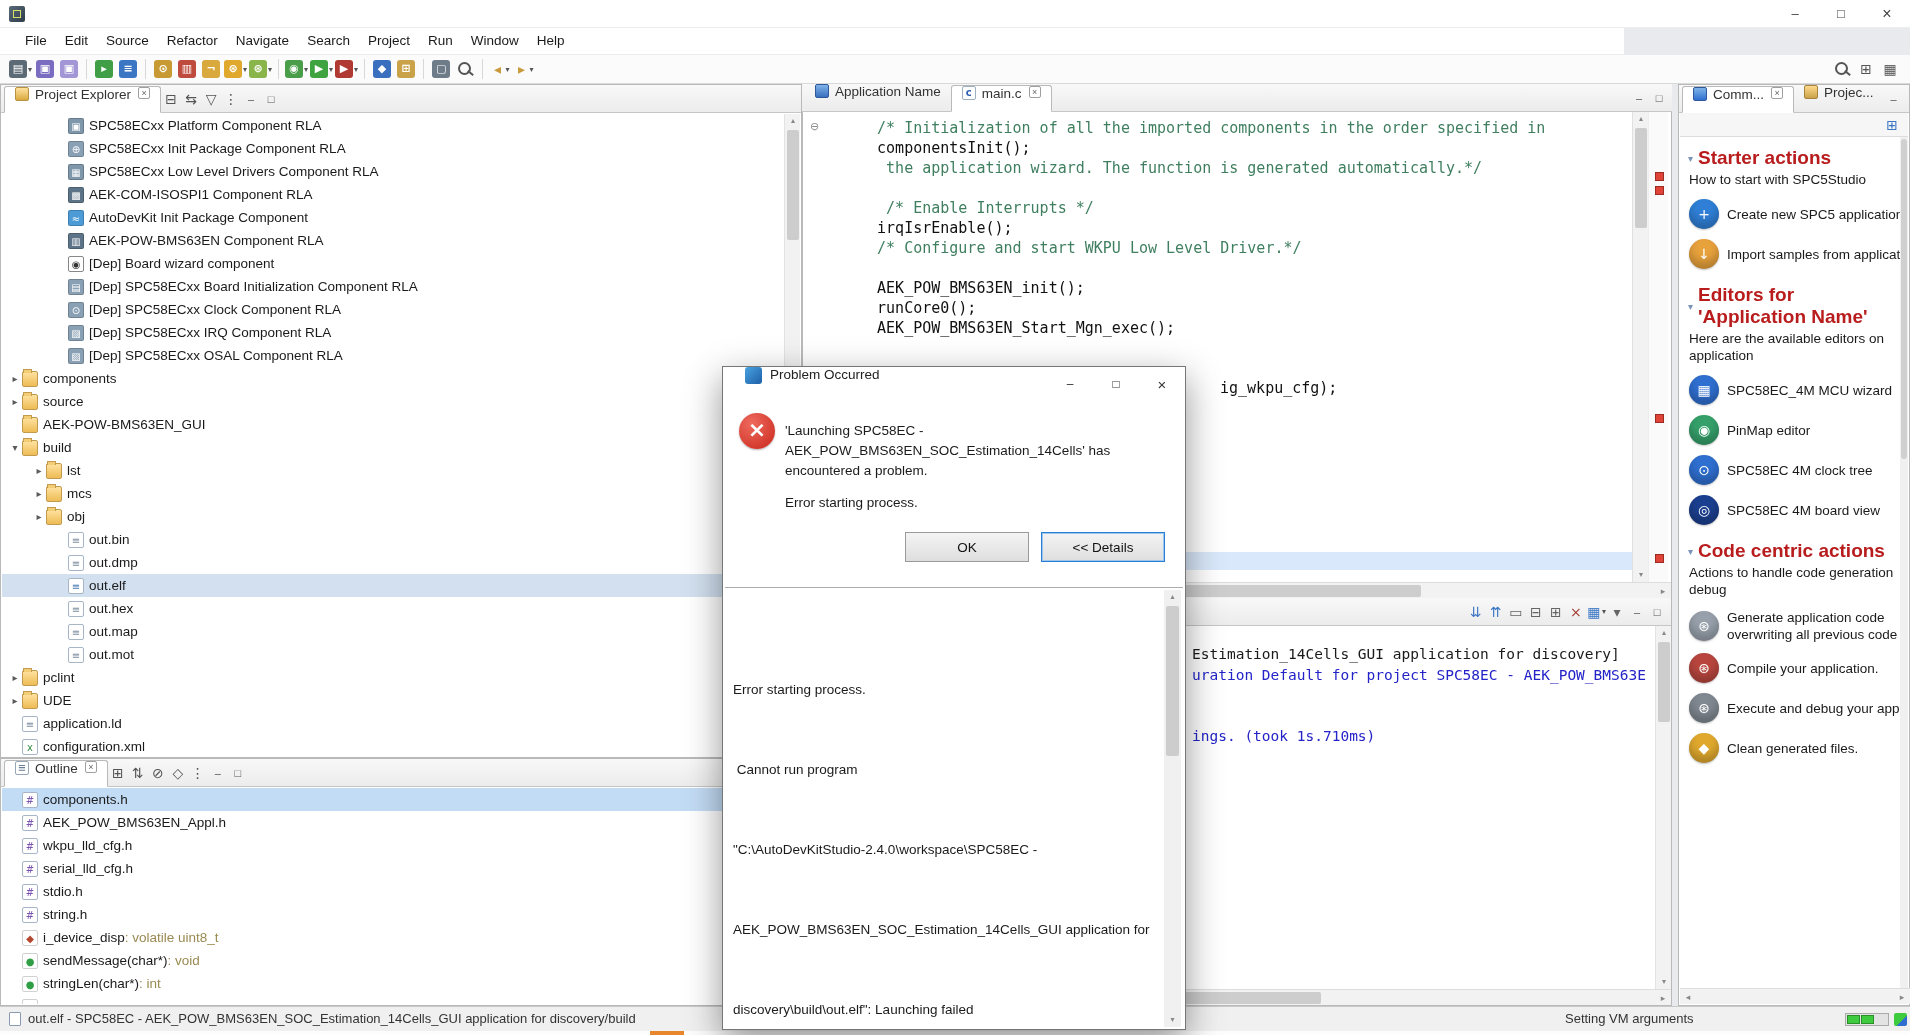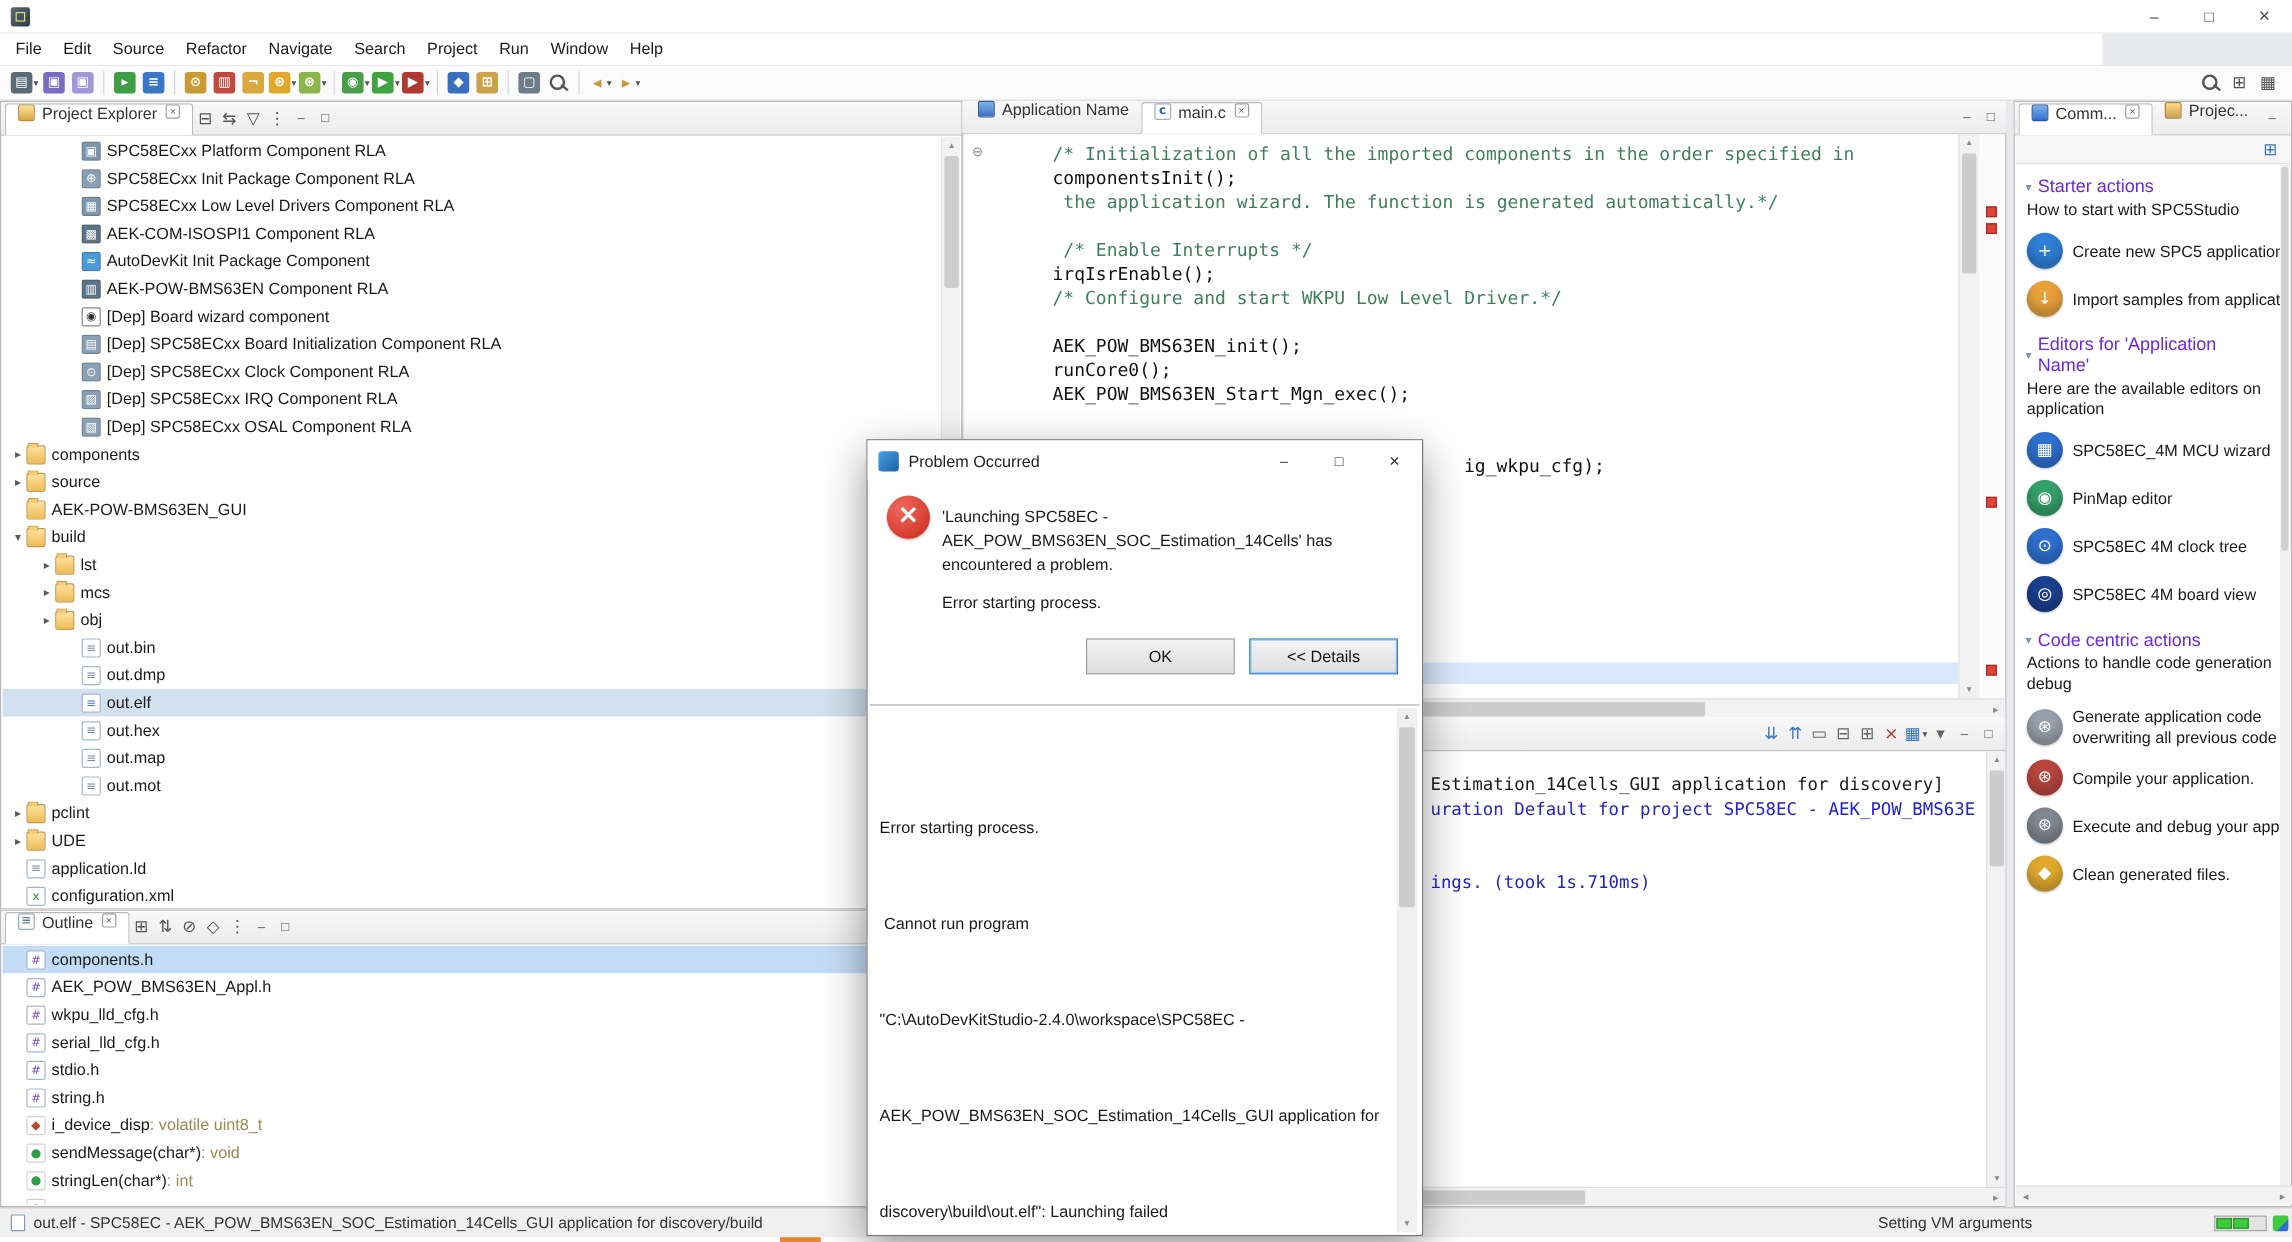--- a/index.html
+++ b/index.html
@@ -8,21 +8,21 @@
 
 
 .titlebar{position:absolute;left:0;top:0;width:1910px;height:28px;background:#fff;border-bottom:1px solid #ececec;display:flex;align-items:center}
 .app-icon{width:16px;height:16px;margin:0 7px 0 9px;border-radius:2px;background:linear-gradient(135deg,#5a6b7a,#2e3c48);position:relative;flex:none}
 .app-icon::after{content:"";position:absolute;inset:4px;border:1px solid #d9e06a}
 .title-text{color:#7a7a7a;font-size:13px;white-space:nowrap}
 .winbtns{margin-left:auto;display:flex;height:100%}
 .wbtn{width:46px;display:flex;align-items:center;justify-content:center;color:#444;font-size:13px}
 
 
-.menubar{position:absolute;left:0;top:28px;width:1752px;height:27px;background:#fff;border-bottom:1px solid #ececec;display:flex;align-items:center;padding-left:4px}
+.menubar{position:absolute;left:0;top:28px;width:1624px;height:27px;background:#fff;border-bottom:1px solid #ececec;display:flex;align-items:center;padding-left:16px}
 .menu-item{padding:0 9px;line-height:26px;font-size:13.5px}
 
 
 .toolbar{position:absolute;left:0;top:55px;width:1910px;height:29px;background:#fbfbfb;border-bottom:1px solid #d9d9d9;display:flex;align-items:center;padding:0 8px}
 .tb-left,.tb-right,.hdr-icons{display:flex;align-items:center}
 .tb-right{margin-left:auto}
 .tbi{height:22px;min-width:22px;display:inline-flex;align-items:center;justify-content:center;margin:0 1px;border-radius:3px;position:relative}
 .tbi[data-dd="1"]::after{content:"▾";font-size:8px;color:#555;margin-left:1px}
 .tbi[data-k="sep"]{min-width:1px;width:1px;height:20px;background:#d8d8d8;margin:0 5px;border-radius:0}
 .tbg{display:inline-block;width:18px;height:18px;border-radius:3px;font:bold 11px/18px "DejaVu Sans",sans-serif;text-align:center;color:#fff}
@@ -110,41 +110,41 @@
 
 
 .right-col{position:absolute;left:1678px;top:84px;width:232px;height:922px;background:#fff;border:1px solid #b9b9b9}
 .sub-toolbar{position:absolute;left:1px;top:28px;right:1px;height:24px;background:#f6f6f6;border-bottom:1px solid #ddd;display:flex;align-items:center;justify-content:flex-end;padding-right:4px}
 .cmd-body{position:absolute;left:1px;top:52px;right:9px;bottom:17px;background:#fff;overflow:hidden}
 .cmd-vscroll{position:absolute;right:1px;top:52px;bottom:17px;width:8px;background:#f0f0f0}
 .cmd-vthumb{position:absolute;left:1px;top:2px;width:6px;height:320px;background:#d0d0d0;border-radius:3px}
 .cmd-hscroll{left:1px;bottom:1px;width:230px;position:absolute}
 .sec-head{display:flex;align-items:center;margin:10px 8px 2px}
 .twistie{color:#7a93b8;font-size:10px;margin-right:5px}
-.sec-title{color:#6d28d9;font-weight:normal;font-size:15px}
+.sec-title{color:#b91c1c;font-weight:bold;font-size:19px}
 .sec-sub{margin:2px 8px 6px 9px;width:218px;line-height:17px;font-size:13.5px}
 .cmd-item{display:flex;align-items:center;padding:5px 0 5px 9px}
 .cmd-ic{width:30px;height:30px;border-radius:50%;flex:none;color:#fff;font:14px/30px "DejaVu Sans",sans-serif;text-align:center;margin-right:8px;box-shadow:inset 0 -7px 9px rgba(0,0,0,.22),0 1px 2px rgba(0,0,0,.25)}
 .cmd-label{width:176px;white-space:nowrap;overflow:hidden;font-size:13.5px;line-height:17px}
 .cmd-item[data-wrap="1"] .cmd-label{white-space:normal;max-height:34px}
 
 
 .statusbar{position:absolute;left:0;top:1006px;width:1910px;height:25px;background:#f0f0f0;border-top:1px solid #c9c9c9;font-size:13px;color:#333}
 .sb-icon{position:absolute;left:9px;top:5px;width:12px;height:14px;background:#fff;border:1px solid #8a9bb0;border-radius:1px}
 .sb-left{position:absolute;left:28px;top:4px;white-space:nowrap}
 .sb-right{position:absolute;left:1565px;top:4px;white-space:nowrap}
 .sb-progress{position:absolute;left:1845px;top:6px;width:44px;height:13px;background:#e3e3e3;border:1px solid #aaa;display:flex;gap:1px;padding:1px}
 .sb-cell{width:13px;height:9px;background:#3ecb3e;border:1px solid #2a8f2a}
 .sb-mini{position:absolute;left:1894px;top:6px;width:13px;height:13px;border-radius:2px;background:linear-gradient(135deg,#3ecb3e 60%,#2f6fd0 60%)}
 .sliver{position:absolute;left:0;top:1031px;width:1910px;height:4px;background:#fdfdfd}
 .sliver-orange{position:absolute;left:650px;top:0;width:34px;height:4px;background:#e8862e}
 
 
 .dialog{position:absolute;left:722px;top:366px;width:464px;height:664px;background:#fff;border:1px solid #767676;box-shadow:0 12px 34px rgba(0,0,0,.42);z-index:50}
-.dlg-title{position:absolute;left:0;top:0;right:0;height:34px;display:flex;align-items:center;padding-left:9px;background:#fff}
+.dlg-title{position:absolute;left:0;top:0;right:0;height:34px;display:flex;padding-left:22px;background:#fff}
 .dlg-ico{width:17px;height:17px;border-radius:3px;background:linear-gradient(135deg,#4aa3e0,#1d5fa8);margin-right:8px;flex:none}
 .dlg-title-text{font-size:13.5px;color:#222}
 .dlg-btns{margin-left:auto;display:flex;height:100%}
 .dbtn{width:46px;display:flex;align-items:center;justify-content:center;color:#333;font-size:12px}
 .err-icon{position:absolute;left:16px;top:46px;width:36px;height:36px;border-radius:50%;background:radial-gradient(circle at 35% 30%,#ef6a5e,#c9271a);color:#fff;font:bold 22px/34px "DejaVu Sans",sans-serif;text-align:center;box-shadow:0 1px 2px rgba(0,0,0,.3)}
 .err-icon::after{content:"×"}
 .dlg-msg{position:absolute;left:62px;top:54px;width:384px;line-height:20px;font-size:13.5px}
 .dlg-err{position:absolute;left:62px;top:128px;font-size:13.5px}
 .dlg-actions{position:absolute;right:20px;top:165px;display:flex;gap:12px}
 .dlg-btn{width:124px;height:30px;background:linear-gradient(#f4f4f4,#dedede);border:1px solid #9a9a9a;font-family:"Liberation Sans",sans-serif;font-size:13.5px;color:#111;text-align:center}

